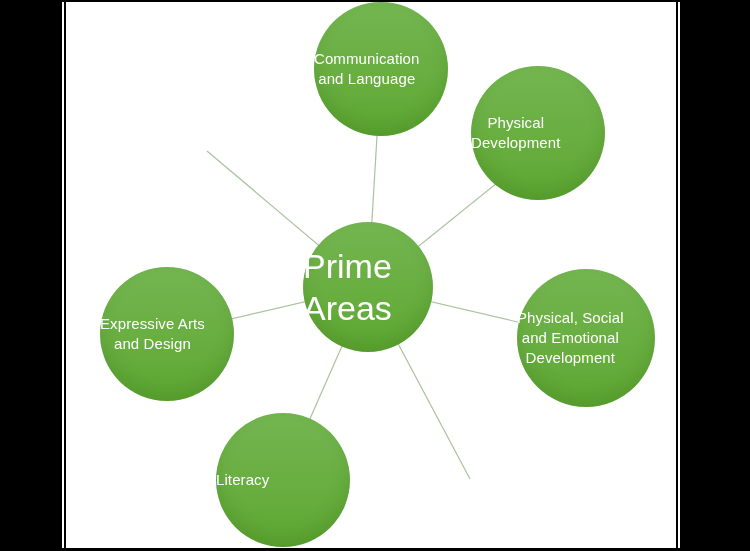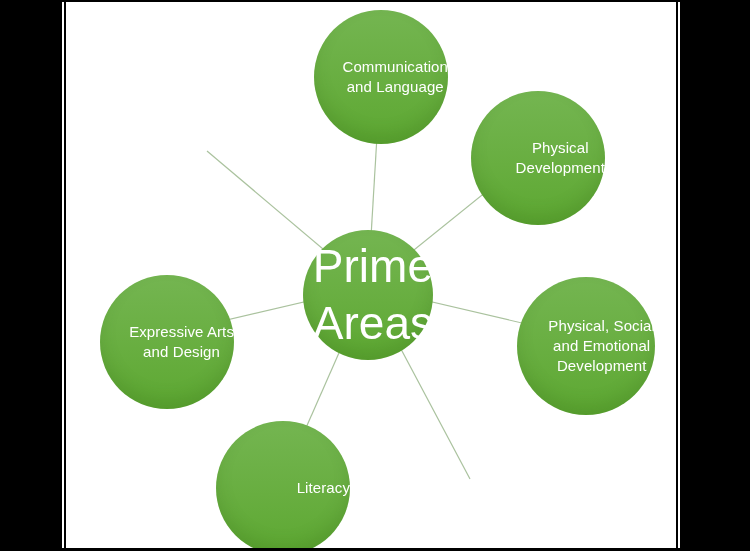--- a/index.html
+++ b/index.html
@@ -43,44 +43,43 @@
   .spokes {
     position: absolute; left: 0; top: 0; width: 750px; height: 551px;
   }
   .node {
     position: absolute;
     border-radius: 50%;
     background: linear-gradient(180deg, #74b551 0%, #68ae40 55%, #5da832 100%);
     box-shadow: inset 0 -10px 16px rgba(46, 94, 16, 0.18);
     display: flex;
     align-items: center;
-    justify-content: flex-end;
-    margin-top: 8px;
+    justify-content: flex-start;
   }
   .node-sat { width: 134px; height: 134px; }
   .node-hub { width: 130px; height: 130px; left: 303px; top: 222px; }
   .node-label {
     white-space: pre-line;
     text-align: center;
     color: #ffffff;
     font-size: 15px;
     line-height: 1.32;
     letter-spacing: 0.1px;
   }
   .hub-label {
     white-space: pre-line;
     text-align: center;
     color: #ffffff;
-    font-size: 46px;
+    font-size: 34px;
     line-height: 1.25;
     font-weight: 400;
   }
   
   .pos-communication { left: 314px; top: 2px; }
-  .pos-physical      { left: 471px; top: 83px; }
+  .pos-physical      { left: 471px; top: 66px; }
   .pos-personal      { left: 517px; top: 269px; width: 138px; height: 138px; }
   .pos-understanding { left: 403px; top: 412px; }
   .pos-literacy      { left: 216px; top: 413px; }
   .pos-expressive    { left: 100px; top: 267px; }
   .pos-mathematics   { left: 140px; top: 84px; }
 </style>
 </head>
 <body>
 
 <div class="stage">

